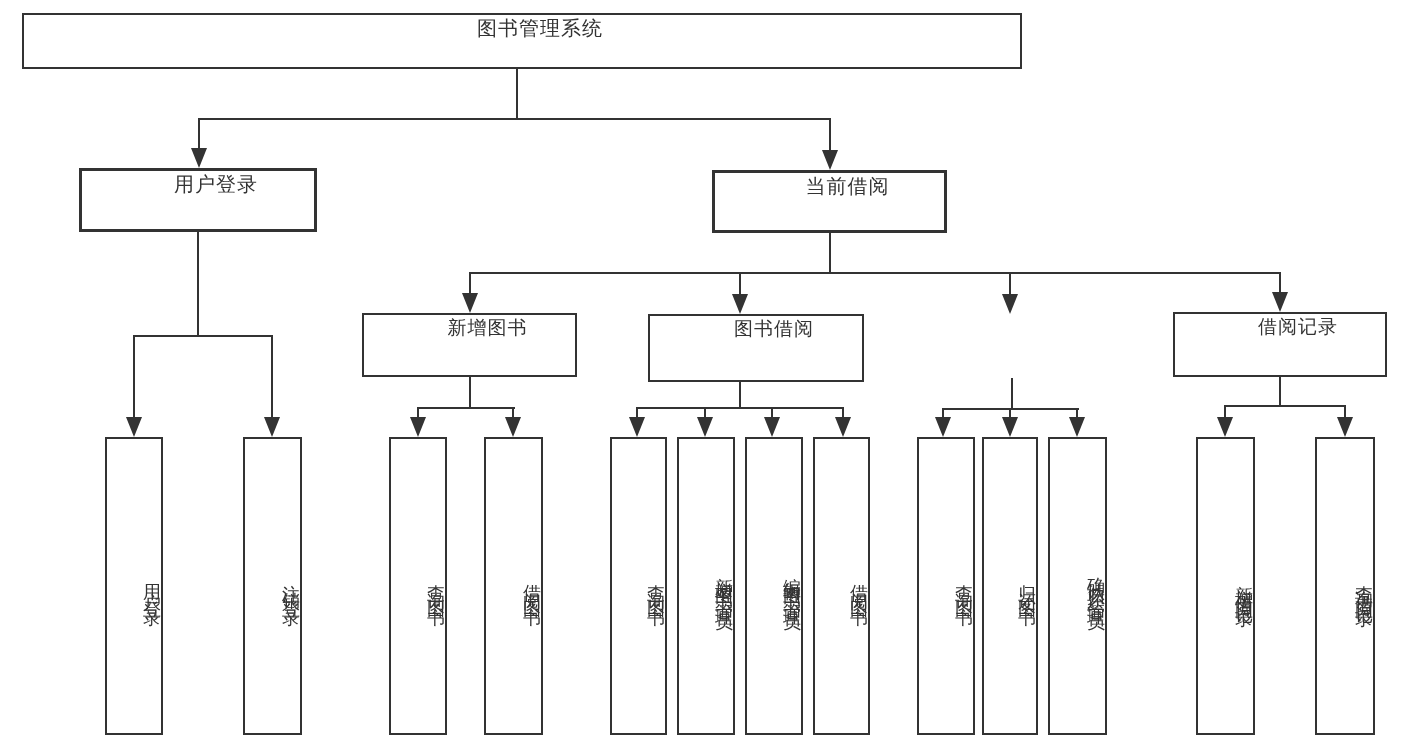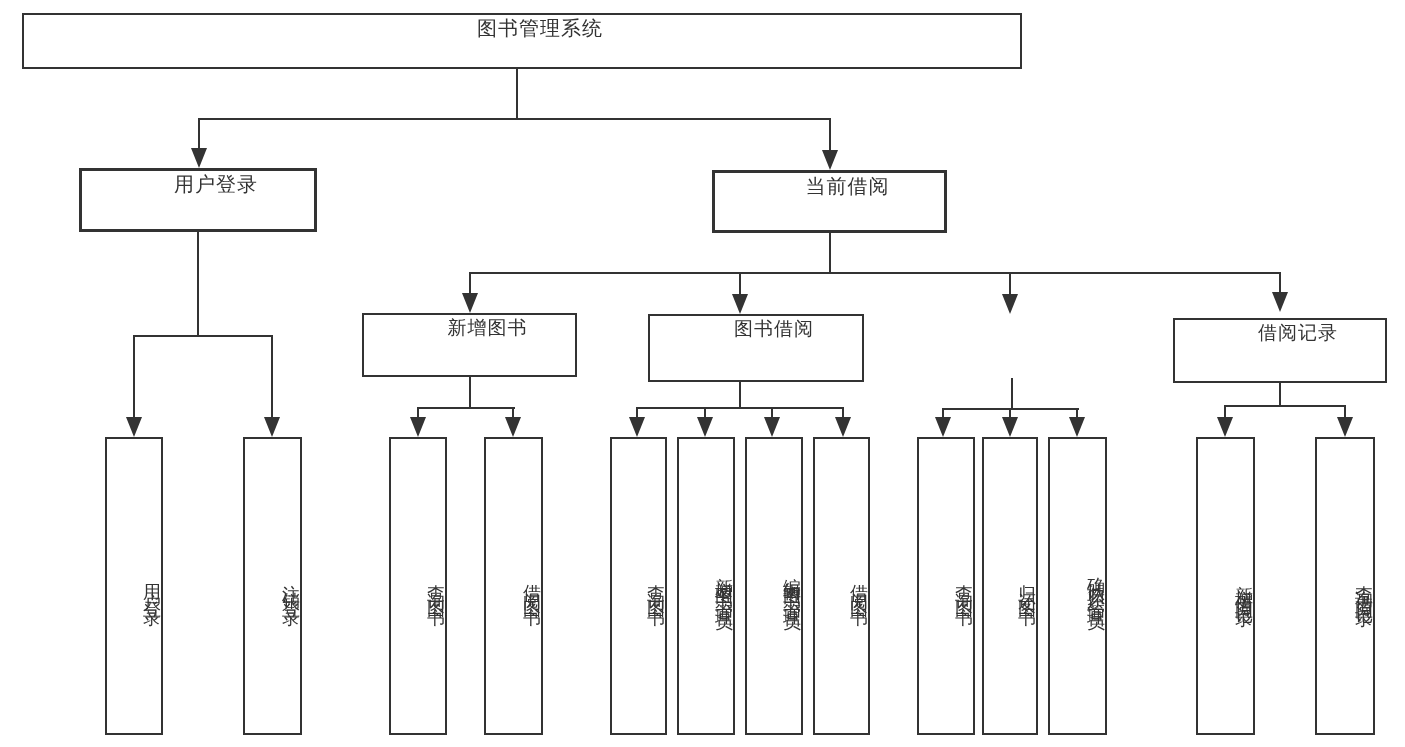--- a/index.html
+++ b/index.html
@@ -129,21 +129,21 @@
   <div class="node lvl2" style="left:712px; top:170px; width:235px; height:63px;">
     <span>当前借阅</span>
   </div>
 
   <div class="node" style="left:362px; top:313px; width:215px; height:64px;">
     <span>新增图书</span>
   </div>
   <div class="node" style="left:648px; top:314px; width:216px; height:68px;">
     <span>图书借阅</span>
   </div>
-  <div class="node" style="left:1173px; top:312px; width:214px; height:65px;margin-top:6px;">
+  <div class="node" style="left:1173px; top:312px; width:214px; height:65px;">
     <span>借阅记录</span>
   </div>
 
   <div class="node leaf" style="left:105px; top:437px; width:58px; height:298px;">
     <span>用户登录</span>
   </div>
   <div class="node leaf" style="left:243px; top:437px; width:59px; height:298px;">
     <span>注销登录</span>
   </div>
   <div class="node leaf" style="left:389px; top:437px; width:58px; height:298px;">

